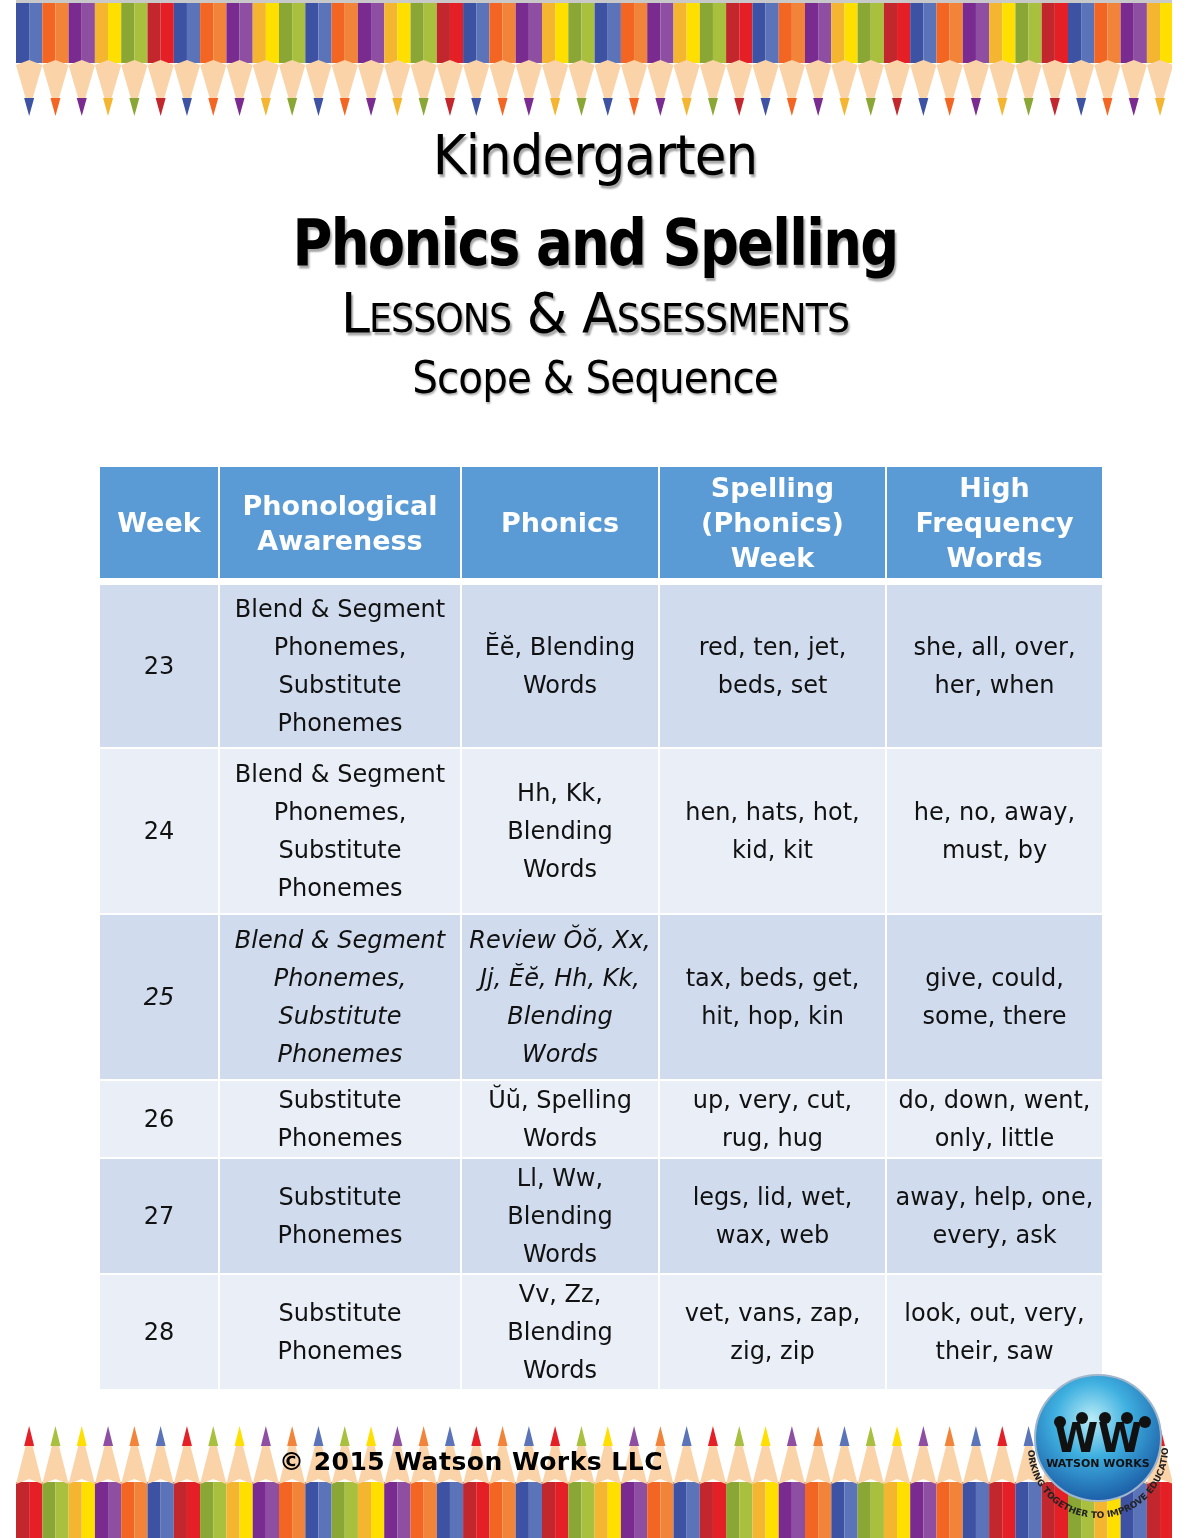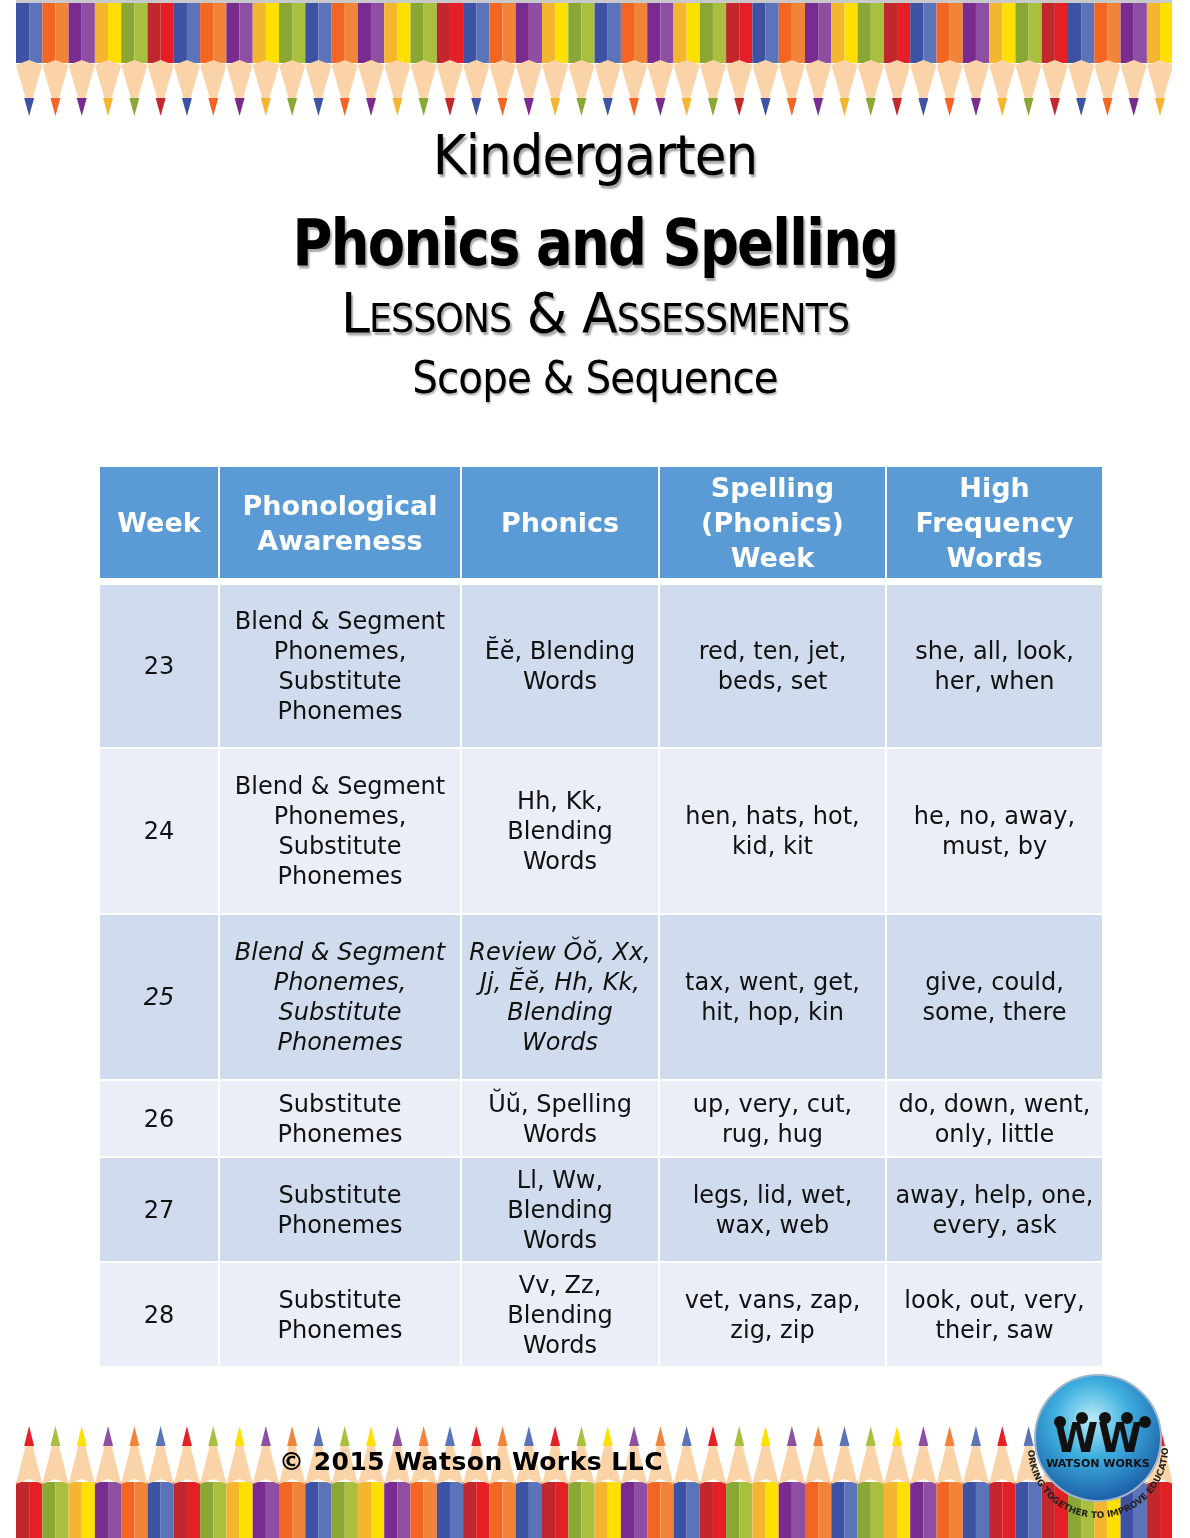--- a/index.html
+++ b/index.html
@@ -9,21 +9,21 @@
   .pencils.top { top: 3px; }
   .pencils.bottom { top: 1422px; height: 116px; }
   .title-block { position: absolute; left: 0; width: 1190px; text-align: center; color: #000; }
   .t1 { top: 122px; font-family: "DejaVu Sans", sans-serif; font-size: 56px; letter-spacing: -1px; text-shadow: 2px 3px 2px rgba(0,0,0,0.35); transform: scaleX(0.92); }
   .t2 { top: 206px; font-family: "DejaVu Sans", sans-serif; font-weight: bold; font-size: 64px; letter-spacing: -2px; text-shadow: 2px 3px 2px rgba(0,0,0,0.35); transform: scaleX(0.85); }
   .t3 { top: 280px; font-family: "DejaVu Sans", sans-serif; font-size: 56px; font-variant: small-caps; letter-spacing: -1px; text-shadow: 2px 3px 2px rgba(0,0,0,0.35); transform: scaleX(0.93); }
   .t4 { top: 352px; font-family: "DejaVu Sans", sans-serif; font-size: 44px; letter-spacing: -1px; text-shadow: 1px 2px 2px rgba(0,0,0,0.3); transform: scaleX(0.92); }
 
   table.scope { position: absolute; left: 98px; top: 465px; width: 1006px; border-collapse: separate; border-spacing: 2px; table-layout: fixed; }
   table.scope th { background: #5b9bd5; color: #fff; font-family: "DejaVu Sans", sans-serif; font-weight: bold; font-size: 27px; line-height: 35px; height: 111px; padding: 0 4px; text-align: center; vertical-align: middle; }
-  table.scope td { font-family: "DejaVu Sans", sans-serif; font-size: 24px; line-height: 30px; color: #111; text-align: center; vertical-align: middle; padding: 0 6px; }
+  table.scope td { font-family: "DejaVu Sans", sans-serif; font-size: 24px; line-height: 38px; color: #111; text-align: center; vertical-align: middle; padding: 0 6px; }
   tr.gap td { height: 3px; padding: 0; background: transparent; line-height: 0; font-size: 0; }
   tr.dark td { background: #d0dcee; }
   tr.light td { background: #e9eef7; }
   td.it { font-style: italic; }
 
   .copyright { position: absolute; left: 0; width: 942px; top: 1447px; text-align: center; font-family: "DejaVu Sans", sans-serif; font-weight: bold; font-size: 25px; color: #000; letter-spacing: 0.5px; }
   .logo { position: absolute; left: 1010px; top: 1370px; width: 175px; height: 168px; }
 </style>
 </head>
 <body>
@@ -320,34 +320,34 @@
   </thead>
   <tbody>
     <tr class="gap">
         <td colspan="5"></td>
       </tr>
     <tr class="dark" style="height:162px">
       <td>23</td>
       <td>Blend &amp; Segment Phonemes, Substitute Phonemes</td>
       <td>Ĕĕ, Blending Words</td>
       <td>red, ten, jet, beds, set</td>
-      <td>she, all, look, her, when</td>
+      <td>she, all, over, her, when</td>
     </tr>
     <tr class="light" style="height:164px">
       <td>24</td>
       <td>Blend &amp; Segment Phonemes, Substitute Phonemes</td>
       <td>Hh, Kk, Blending Words</td>
       <td>hen, hats, hot, kid, kit</td>
       <td>he, no, away, must, by</td>
     </tr>
     <tr class="dark" style="height:164px">
       <td class="it">25</td>
       <td class="it">Blend &amp; Segment Phonemes, Substitute Phonemes</td>
       <td class="it">Review Ŏŏ, Xx, Jj, Ĕĕ, Hh, Kk, Blending Words</td>
-      <td>tax, went, get, hit, hop, kin</td>
+      <td>tax, beds, get, hit, hop, kin</td>
       <td>give, could, some, there</td>
     </tr>
     <tr class="light" style="height:75px">
       <td>26</td>
       <td>Substitute Phonemes</td>
       <td>Ŭŭ, Spelling Words</td>
       <td>up, very, cut, rug, hug</td>
       <td>do, down, went, only, little</td>
     </tr>
     <tr class="dark" style="height:103px">

